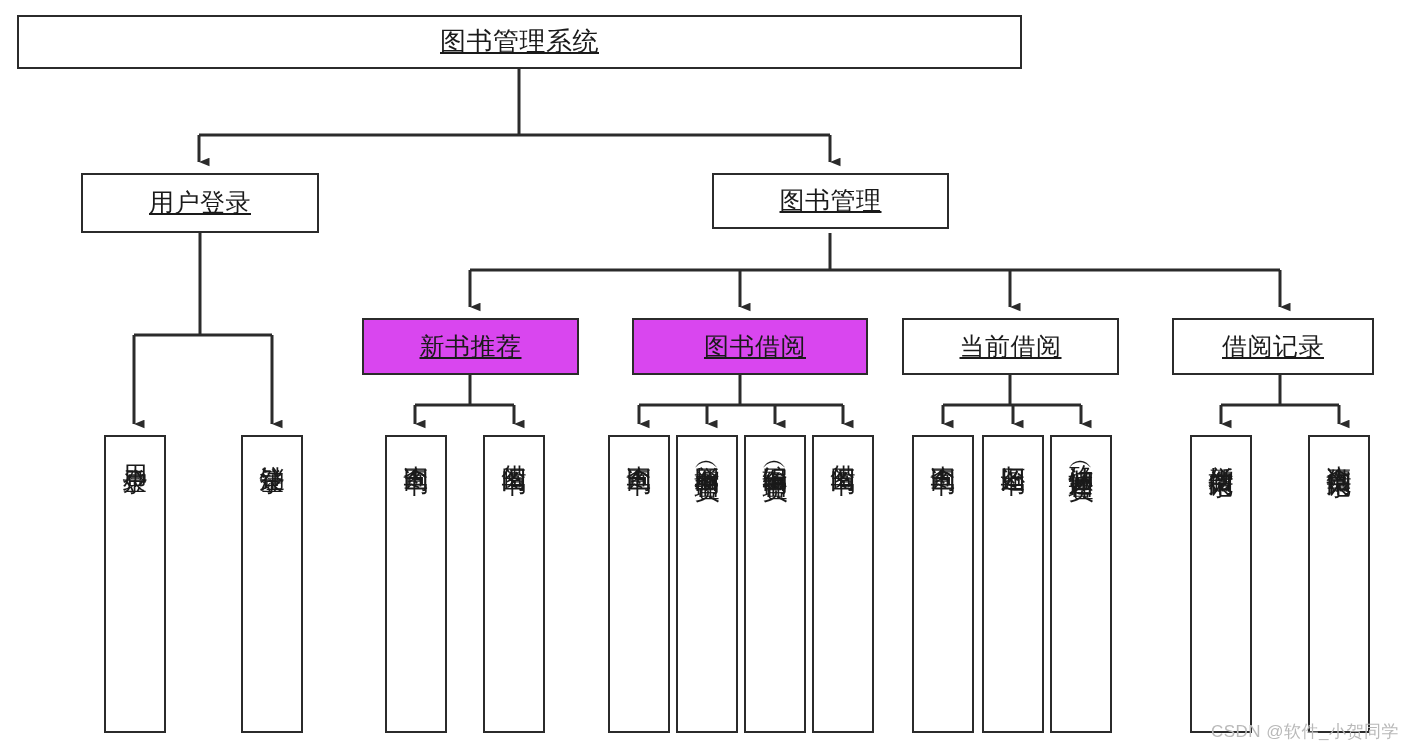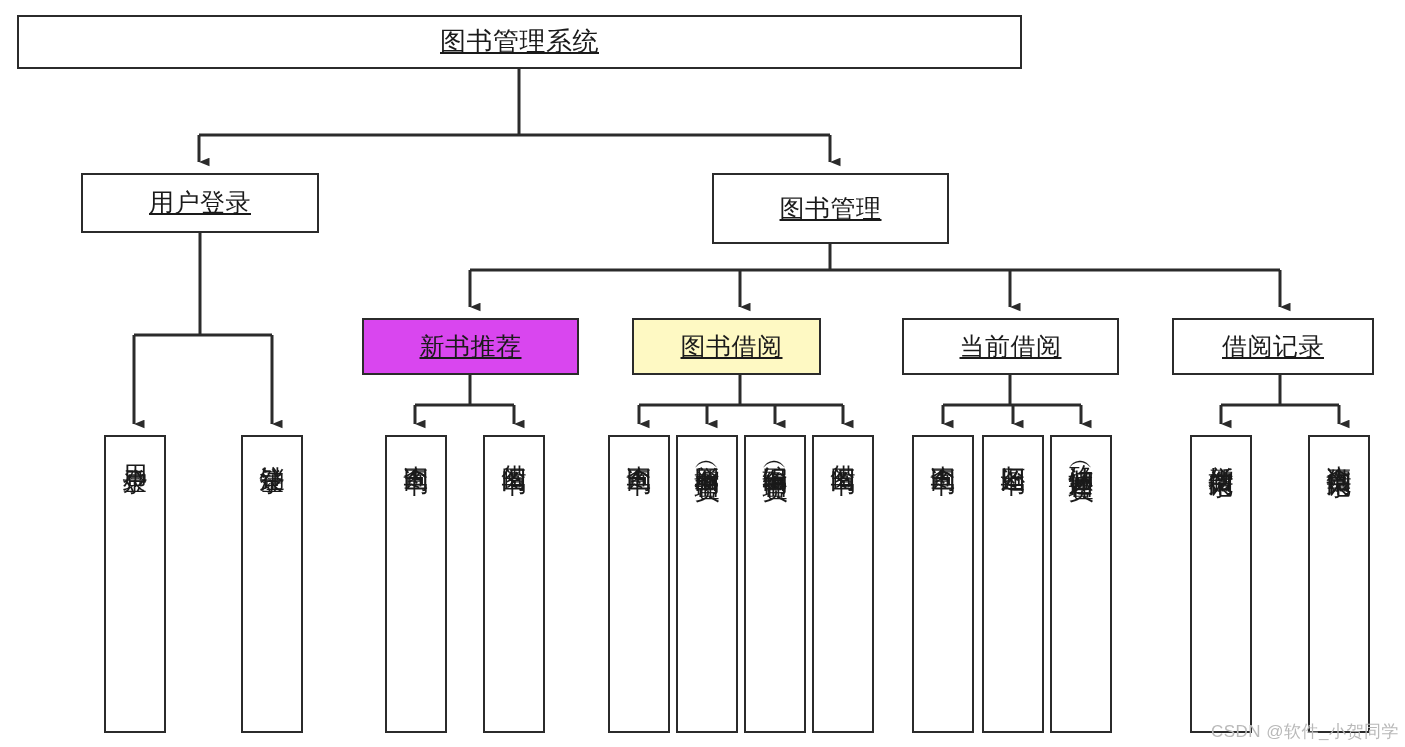--- a/index.html
+++ b/index.html
@@ -126,27 +126,27 @@
       </g>
   </svg>
 
   <div id="node-layer">
       <div class="node horiz root" style="left: 17px; top: 15px; width: 1005px; height: 54px; border-color: rgb(43, 43, 43); background: rgb(255, 255, 255);">
         <span class="label">图书管理系统</span>
       </div>
       <div class="node horiz" style="left: 81px; top: 173px; width: 238px; height: 60px; border-color: rgb(43, 43, 43); background: rgb(255, 255, 255);">
         <span class="label">用户登录</span>
       </div>
-      <div class="node horiz" style="left: 712px; top: 173px; width: 237px; height: 71px; border-color: rgb(43, 43, 43); background: rgb(255, 255, 255);">
+      <div class="node horiz" style="left: 712px; top: 173px; width: 237px; height: 56px; border-color: rgb(43, 43, 43); background: rgb(255, 255, 255);">
         <span class="label">图书管理</span>
       </div>
       <div class="node horiz" style="left: 362px; top: 318px; width: 217px; height: 57px; border-color: rgb(43, 43, 43); background: #d946ef;">
         <span class="label">新书推荐</span>
       </div>
-      <div class="node horiz" style="left: 632px; top: 318px; width: 189px; height: 57px; border-color: rgb(43, 43, 43); background: #fef9c3; padding-left: 10px;">
+      <div class="node horiz" style="left: 632px; top: 318px; width: 236px; height: 57px; border-color: rgb(43, 43, 43); background: #d946ef; padding-left: 10px;">
         <span class="label">图书借阅</span>
       </div>
       <div class="node horiz" style="left: 902px; top: 318px; width: 217px; height: 57px; border-color: rgb(43, 43, 43); background: rgb(255, 255, 255);">
         <span class="label">当前借阅</span>
       </div>
       <div class="node horiz" style="left: 1172px; top: 318px; width: 202px; height: 57px; border-color: rgb(43, 43, 43); background: rgb(255, 255, 255);">
         <span class="label">借阅记录</span>
       </div>
       <div class="node vert" style="left: 104px; top: 435px; width: 62px; height: 298px; border-color: rgb(43, 43, 43); background: rgb(255, 255, 255);">
         <span class="label">用户登录</span>

